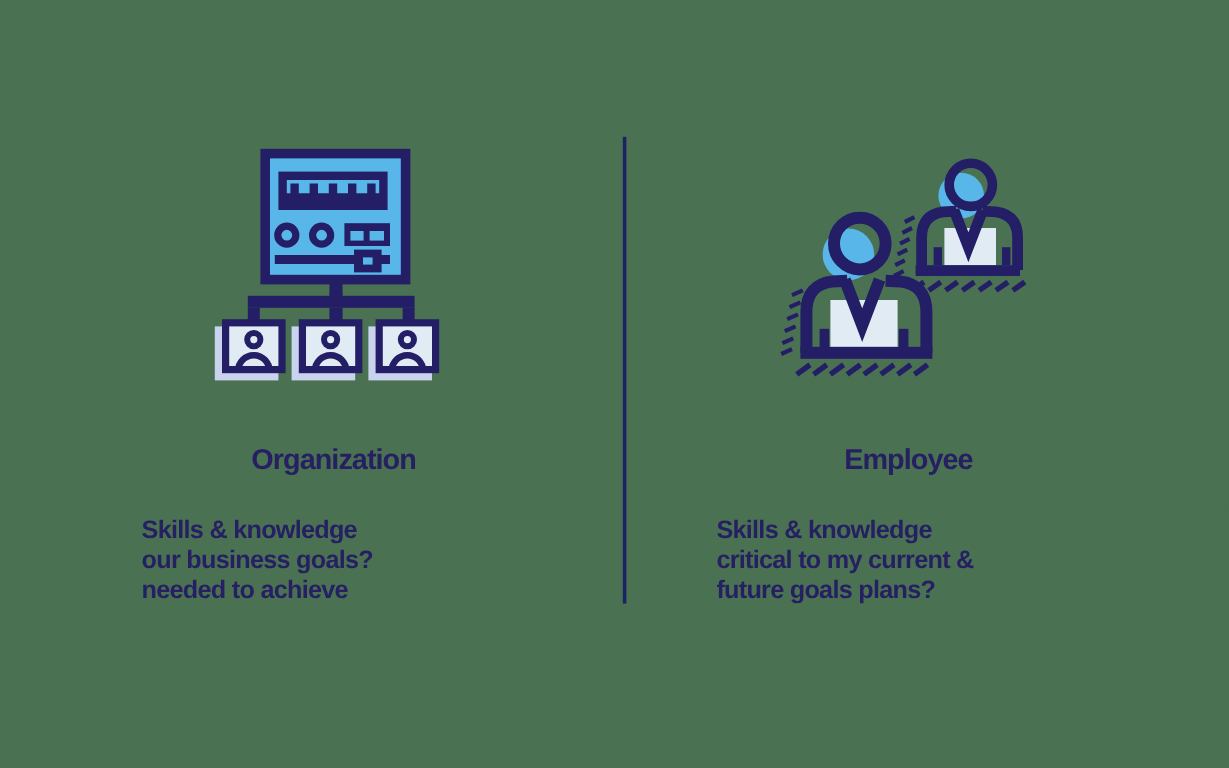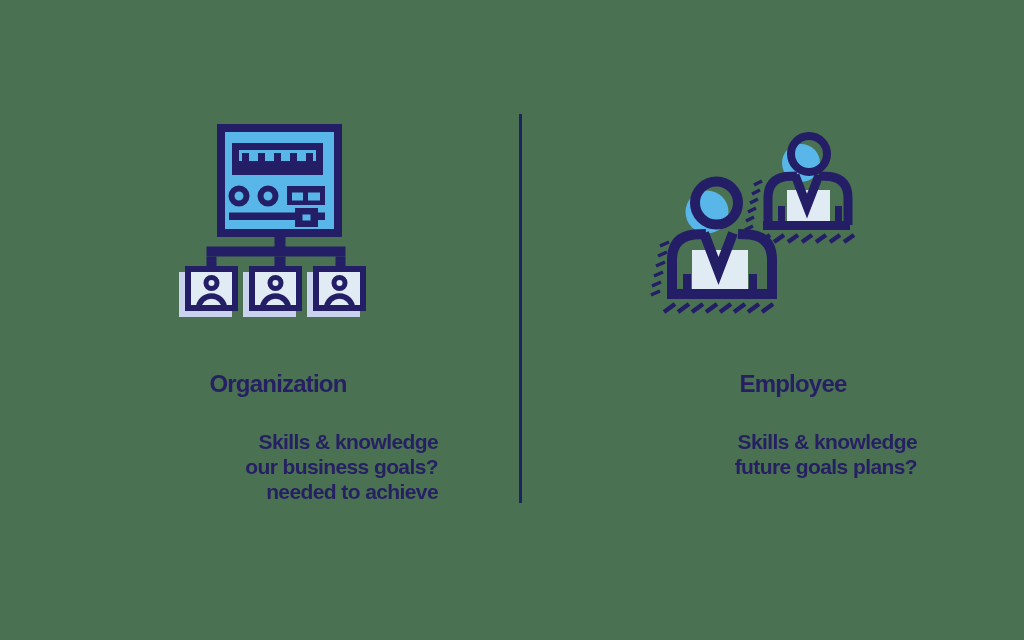--- a/index.html
+++ b/index.html
@@ -26,27 +26,27 @@
     position: absolute;
     width: 300px;
     margin: 0;
     text-align: center;
     font-size: 24px;
     font-weight: 700;
     letter-spacing: -0.8px;
     color: var(--text-navy, #262063);
   }
   #org-title { left: 128px; top: 370px; }
-  #emp-title { left: 643px; top: 370px; }
+  #emp-title { left: 607px; top: 370px; }
 
   .col-body {
     position: absolute;
     width: 320px;
     margin: 0;
-    text-align: right;
+    text-align: left;
     font-size: 21px;
     font-weight: 700;
     letter-spacing: -0.6px;
     line-height: 25px;
     color: var(--text-navy, #262063);
   }
   #org-body { left: 118px; top: 429px; }
   #emp-body { left: 597px; top: 429px; }
   .col-body div { white-space: nowrap; }
 
@@ -156,16 +156,17 @@
         <rect x="17" y="164" width="110" height="10" class="f-navy"></rect>
         <path class="hatch-b" d="M14 187 l11 -8 M28 187 l11 -8 M42 187 l11 -8 M56 187 l11 -8 M70 187 l11 -8 M84 187 l11 -8 M98 187 l11 -8 M112 187 l11 -8"></path>
       </g>
     </svg>
   </div>
 
   <h2 class="col-title" id="emp-title">Employee</h2>
 
   <div class="col-body" id="emp-body">
     <div>Skills &amp; knowledge</div>
+    <div>critical to my current &amp;</div>
     <div>future goals plans?</div>
   </div>
 
 </div>
 
 </body></html>

